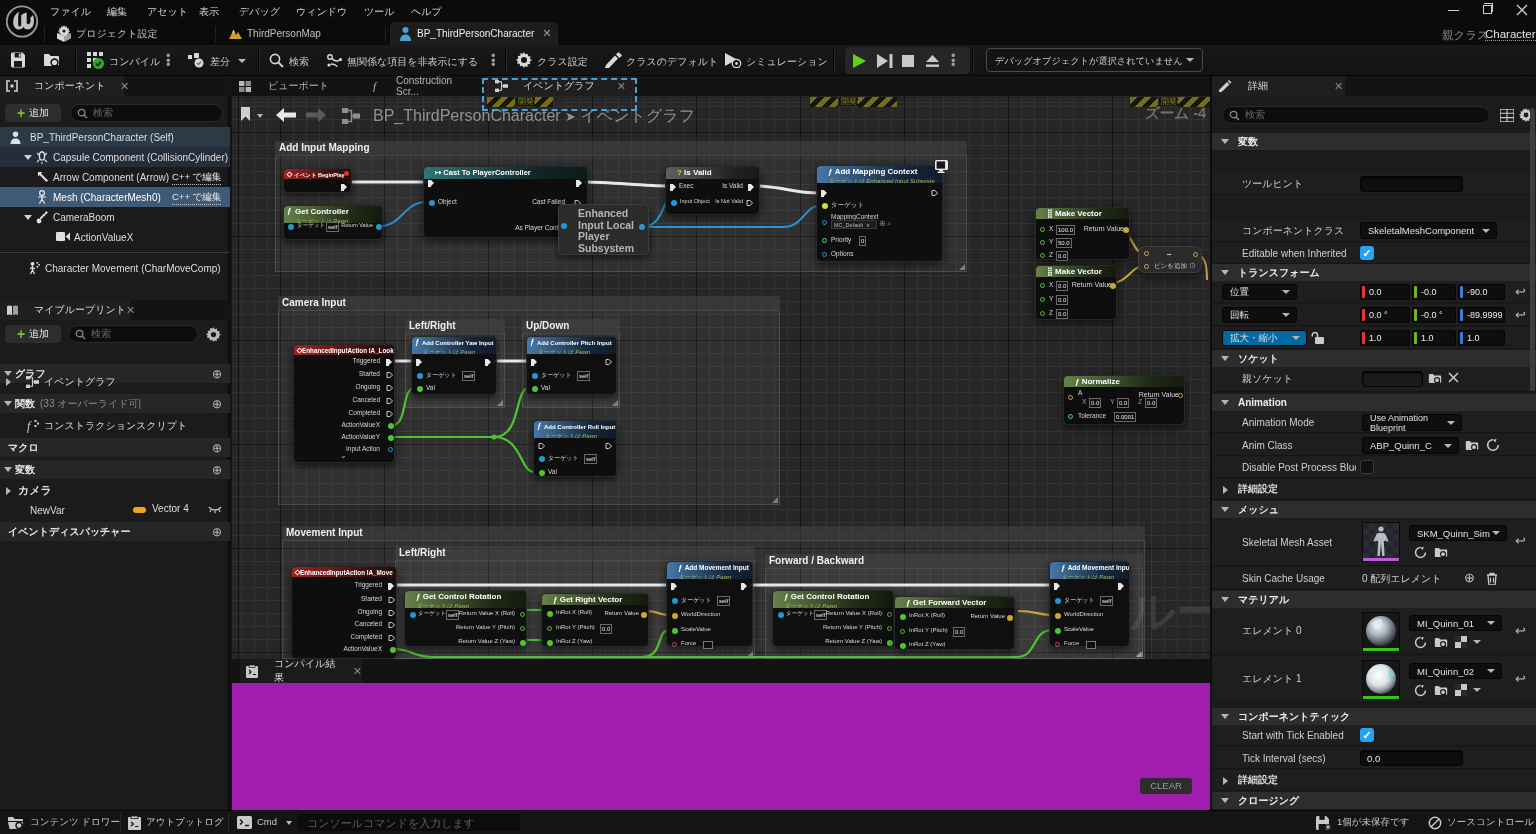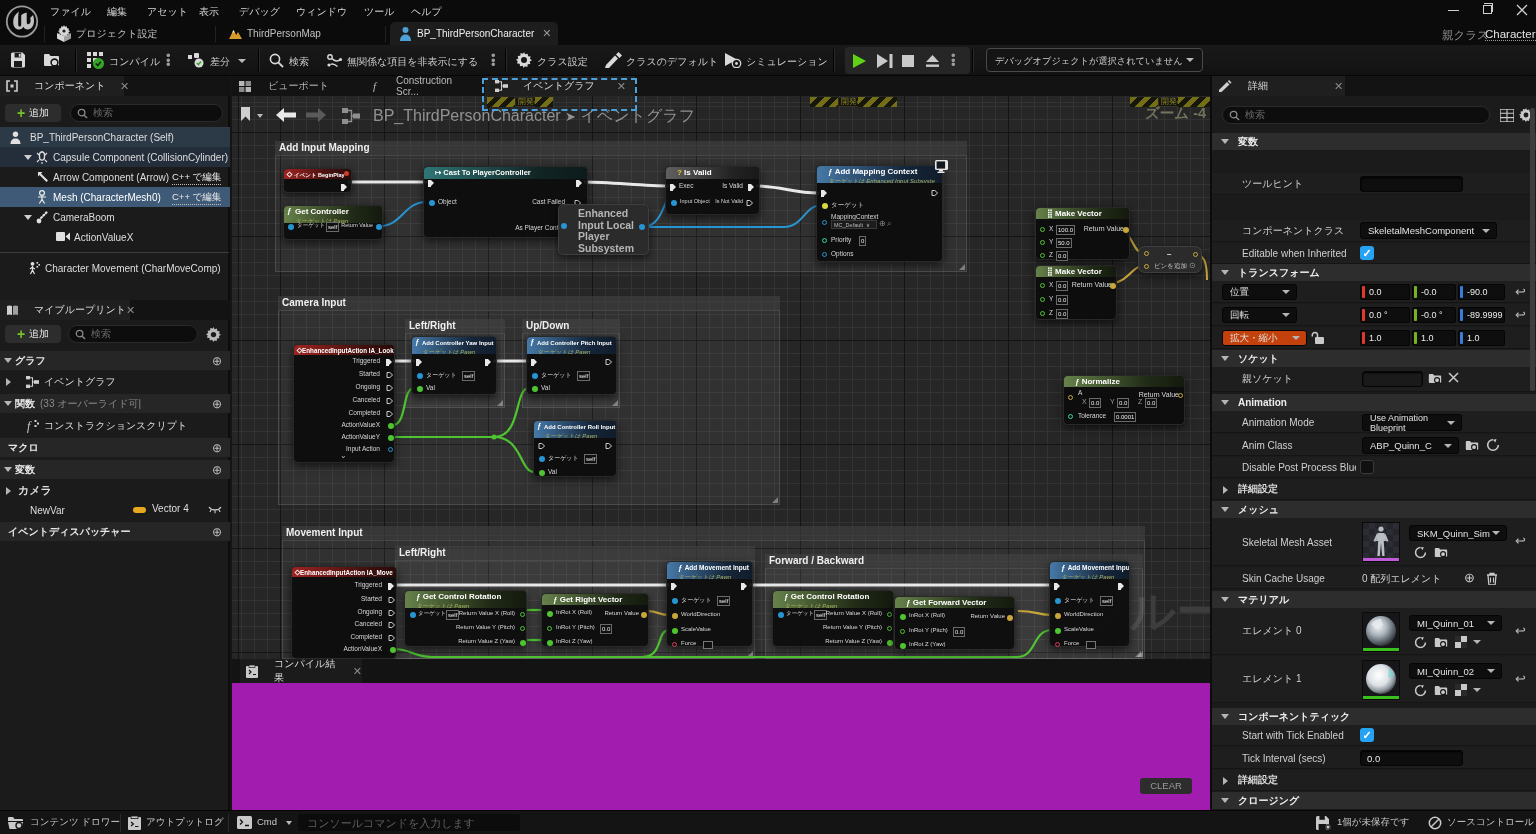--- a/index.html
+++ b/index.html
@@ -323,21 +323,21 @@
     <div class="searchbox" style="left:68px;top:249px;width:130px;height:18px;">
       <svg width="11" height="11" viewBox="0 0 12 12" style="margin-right:5px;">
           <circle cx="5" cy="5" r="3.6" fill="none" stroke="#8a8a8a" stroke-width="1.4"></circle>
           <path d="M7.8 7.8 L11 11" stroke="#8a8a8a" stroke-width="1.5"></path>
         </svg>検索
     </div>
     <svg class="abs" style="left:206px;top:251px;" width="15" height="15" viewBox="0 0 16 16">
         <path d="M8 0 l1.2 2.3 2.5-.6 .3 2.6 2.6.3 -.6 2.5 L16 8.3 l-2.3 1.2 .6 2.5 -2.6.3 -.3 2.6 -2.5-.6 L7.7 16 6.5 13.7 4 14.3 3.7 11.7 1.1 11.4 1.7 8.9 0 7.7 2.3 6.5 1.7 4 4.3 3.7 4.6 1.1 7.1 1.7 Z" fill="#b9b9b9"></path>
         <circle cx="8" cy="8" r="2.8" fill="#1b1b1b"></circle>
       </svg>
-    <div class="shead" style="top:275px;height:19px;text-align:center;">
+    <div class="shead" style="top:288px;height:19px;text-align:center;">
       <div class="dtri" style="left:4px;top:7px;"></div>グラフ<span class="plusc">⊕</span>
     </div>
     <div class="trow" style="top:296px;">
       <div class="dtri r" style="left:6px;top:6px;position:absolute;"></div>
       <svg class="abs" style="left:26px;top:4px;" width="13" height="12" viewBox="0 0 13 12">
           <g fill="#cfcfcf">
             <rect x="0" y="0" width="4" height="3.4"></rect>
             <rect x="0" y="8.6" width="4" height="3.4"></rect>
             <rect x="8" y="4.2" width="5" height="3.6"></rect>
           </g>
@@ -906,21 +906,21 @@
           <div class="vbar" style="background:#77b321;"></div>
           <span style="margin-left:3px;">-0.0 °</span>
         </div>
       <div class="vbox" style="left:246px;top:3px;width:47px;">
           <div class="vbar" style="background:#3a7ad8;"></div>
           <span style="margin-left:3px;">-89.9999</span>
         </div>
       <span class="undo" style="left:303px;top:3px;">↩</span>
     </div>
     <div class="drow" style="top:251px;height:22px;border-bottom:1px solid #151515;background:#1e1e1e;">
-      <div class="ddl" style="left:10px;top:3px;width:85px;height:16px;background:#c2410c;">拡大・縮小<div class="caret"></div></div>
+      <div class="ddl" style="left:10px;top:3px;width:85px;height:16px;background:#0369a1;">拡大・縮小<div class="caret"></div></div>
       <svg class="abs" style="left:99px;top:4px;" width="15" height="14" viewBox="0 0 15 14">
           <rect x="4" y="6" width="9" height="7" rx="1" fill="#c9c9c9"></rect>
           <path d="M6.5 6 V4 a2.6 2.6 0 0 0 -5.2 0 v1.5" fill="none" stroke="#c9c9c9" stroke-width="1.5"></path>
         </svg>
       <div class="vbox" style="left:148px;top:3px;width:50px;">
           <div class="vbar" style="background:#e0392c;"></div>
           <span style="margin-left:3px;">1.0</span>
         </div>
       <div class="vbox" style="left:200px;top:3px;width:44px;">
           <div class="vbar" style="background:#77b321;"></div>

